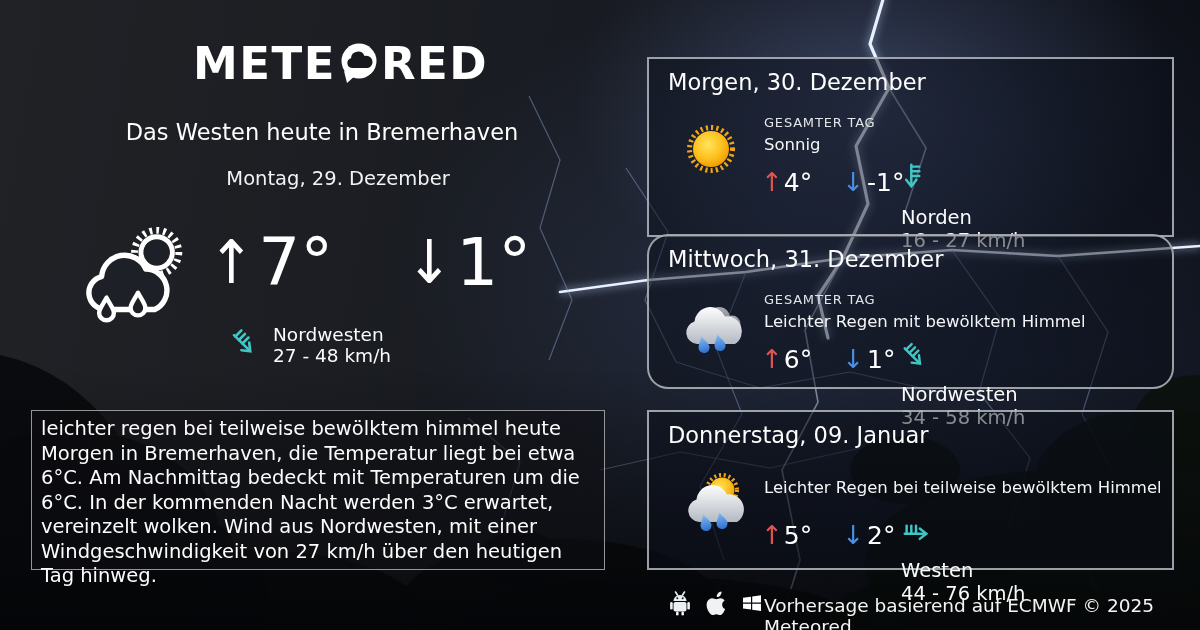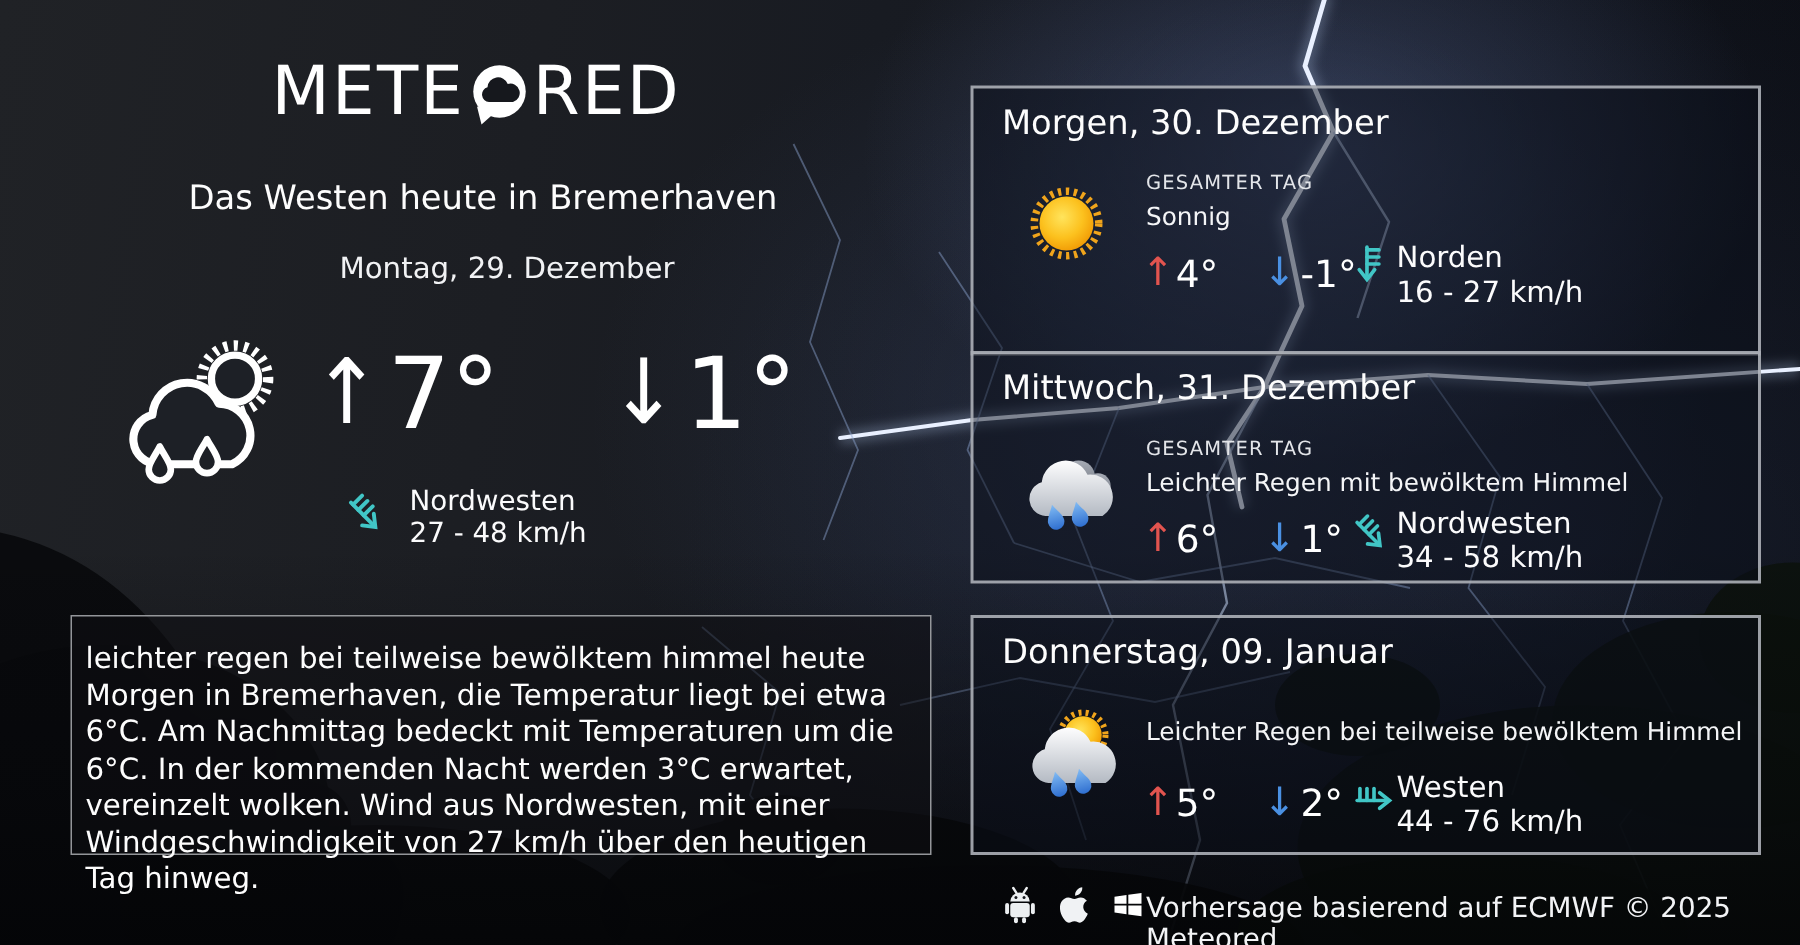--- a/index.html
+++ b/index.html
@@ -9,22 +9,22 @@
     background:
       radial-gradient(430px 300px at 73% 16%, rgba(96,115,165,.40), transparent 70%),
       radial-gradient(520px 400px at 64% 44%, rgba(64,78,114,.32), transparent 72%),
       radial-gradient(760px 520px at 86% 58%, rgba(38,48,74,.36), transparent 76%),
       linear-gradient(100deg,#202226 0%,#1c1e23 28%,#181b22 45%,#141720 62%,#10131b 80%,#0b0d13 100%);
   }
   .bg-svg{position:absolute;inset:0;}
   .bottom-fade{position:absolute;inset:0;background:linear-gradient(to bottom,transparent 58%,rgba(5,6,9,.45) 84%,rgba(3,4,6,.75) 100%);}
 
   
-  .logo{position:absolute;left:181px;top:38px;display:flex;align-items:flex-start;
-        font-weight:normal;font-size:45px;letter-spacing:1.5px;line-height:1;}
+  .logo{position:absolute;left:193px;top:38px;display:flex;align-items:flex-end;
+        font-weight:bold;font-size:45px;letter-spacing:1.5px;line-height:1;}
   .logo svg{margin:4px 1px 0 2px;display:block;}
   .main-title{position:absolute;left:0;top:119px;width:644px;text-align:center;
         font-size:22.5px;color:#fdfdfd;}
   .main-date{position:absolute;left:16px;top:167px;width:644px;text-align:center;
         font-size:19.5px;color:#f1f2f4;}
   .today-icon{position:absolute;left:78px;top:218px;}
   .temp-big{position:absolute;top:216px;height:92px;display:flex;align-items:center;
         font-size:66px;font-weight:normal;color:#fff;}
   .temp-big .arr{font-size:60px;transform:scaleX(.92);margin-right:2px;}
   .temp-high-big{left:206px;}
@@ -32,39 +32,39 @@
   .wind-today{position:absolute;left:230px;top:324px;display:flex;gap:11px;align-items:flex-start;}
   .wind-glyph{color:#41c6c6;width:32px;height:36px;flex:none;}
   .wind-glyph svg{display:block;}
   [data-rot="e"]  svg{transform:rotate(0deg);}
   [data-rot="se"] svg{transform:rotate(45deg);}
   [data-rot="s"]  svg{transform:rotate(90deg);}
   .wind-lines div{font-size:18.5px;line-height:21px;color:#fbfbfc;}
 
   .summary-box{position:absolute;left:31px;top:410px;width:574px;height:160px;
       box-sizing:border-box;border:1px solid rgba(172,174,178,.85);
-      background:rgba(15,16,19,.52);padding:16px 9px;
-      font-size:19.5px;line-height:24.5px;color:#fdfdfd;overflow:visible;margin-left:16px;}
+      background:rgba(15,16,19,.52);padding:6px 9px;
+      font-size:19.5px;line-height:24.5px;color:#fdfdfd;overflow:visible;}
 
   
   .card{position:absolute;left:647px;width:527px;box-sizing:border-box;
       border:2px solid rgba(182,186,193,.85);background:rgba(11,15,25,.48);}
   .card-1{top:57px;height:180px;}
-  .card-2{top:234px;height:155px;}
+  .card-2{top:234px;height:155px;border-radius:21px;}
   .card-3{top:410px;height:160px;}
   .c-title{position:absolute;left:19px;top:10px;font-size:22.5px;color:#fdfdfd;}
   .c-icon{position:absolute;left:30px;top:58px;}
   .c-label{position:absolute;left:115px;top:56px;font-size:13px;letter-spacing:.8px;color:#e3e5e9;}
   .c-label:empty{display:none;}
   .c-cond{position:absolute;left:115px;top:76px;width:400px;font-size:16.5px;color:#f4f5f7;}
   .card-3 .c-cond{top:66px;}
   .c-temps{position:absolute;left:112px;top:108px;display:flex;align-items:center;font-size:25px;color:#fff;}
   .c-temps .up{color:#e2544f;font-size:26px;margin-right:1px;}
   .c-temps .dn{color:#4a90e2;font-size:26px;margin:0 3px 0 30px;}
-  .c-wind{position:absolute;left:252px;top:102px;display:flex;align-items:flex-start;}
+  .c-wind{position:absolute;left:252px;top:102px;display:flex;gap:12px;align-items:flex-start;flex-direction:column;}
   .c-wind .wind-glyph{width:30px;height:34px;}
   .c-wind .wind-lines div{font-size:19.5px;line-height:22.5px;}
 
   
   .platforms{position:absolute;left:668px;top:591px;display:flex;gap:13px;align-items:center;height:28px;}
   .platforms span{display:block;}
   .attribution{position:absolute;left:764px;top:595px;font-size:18.5px;color:#f3f4f6;}
 </style>
 </head>
 <body>

